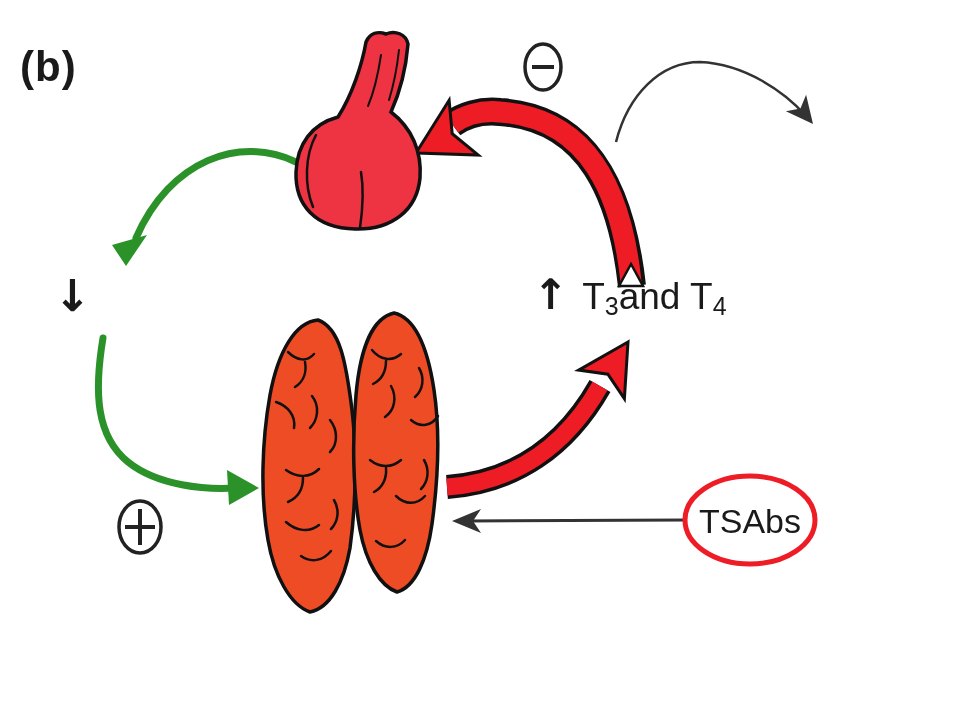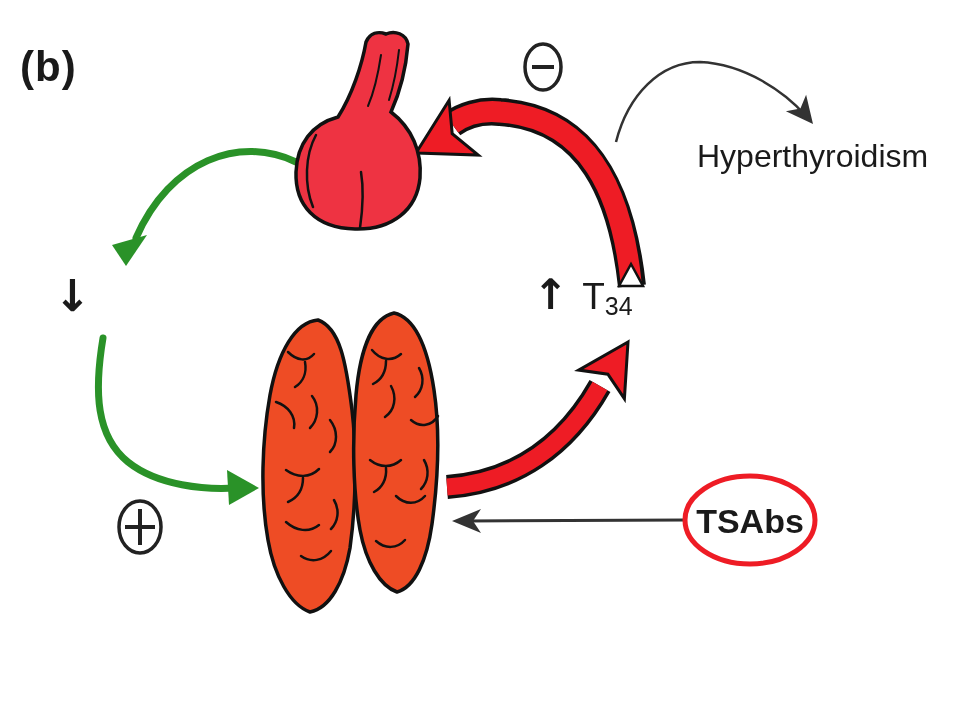--- a/index.html
+++ b/index.html
@@ -9,21 +9,21 @@
   }
   .diagram-svg{position:absolute;left:0;top:0;}
   .lbl{position:absolute;color:#1a1a1a;white-space:nowrap;line-height:1;}
   .panel-label{left:20px;top:46px;font-size:42px;font-weight:bold;letter-spacing:1px;}
   .tsh-label{left:54px;top:274px;font-size:38px;display:flex;align-items:center;}
   .tsh-label .glyph-arrow{font-family:"DejaVu Sans",sans-serif;font-weight:bold;font-size:44px;margin-right:2px;}
   .t3t4-label{left:533px;top:278px;font-size:37px;display:flex;align-items:flex-start;}
   .t3t4-label .glyph-arrow{font-family:"DejaVu Sans",sans-serif;font-weight:bold;font-size:42px;margin-right:14px;margin-top:-4px;}
   .t3t4-label .sub{font-size:25px;position:relative;top:16px;}
   .hyper-label{left:697px;top:140px;font-size:32px;}
-  .tsabs-label{left:685px;top:500px;width:130px;text-align:center;font-size:34px;line-height:42px;font-weight:bold;}
+  .tsabs-label{left:685px;top:500px;width:130px;text-align:center;font-size:34px;line-height:42px;}
 </style>
 </head>
 <body>
 
 <div class="stage">
 
   <svg class="diagram-svg" width="960" height="720" viewBox="0 0 960 720">
 
     <g>
       <path d="M 616 142 C 628 95 660 62 700 62 C 745 64 785 92 806 116" fill="none" stroke-width="2.5" stroke="#333333"></path>
@@ -113,20 +113,20 @@
   <div class="lbl panel-label">(b)</div>
 
   <div class="lbl tsh-label">
     <span class="glyph-arrow">↓</span>
   </div>
 
   <div class="lbl t3t4-label">
     <span class="glyph-arrow">↑</span>
     <span>T</span>
     <span class="sub">3</span>
+    <span> and T</span>
     <span class="sub">4</span>
   </div>
 
-  <div class="lbl hyper-label">Hyperthyroidism</div>
 
   <div class="lbl tsabs-label">TSAbs</div>
 
 </div>
 
 </body></html>

